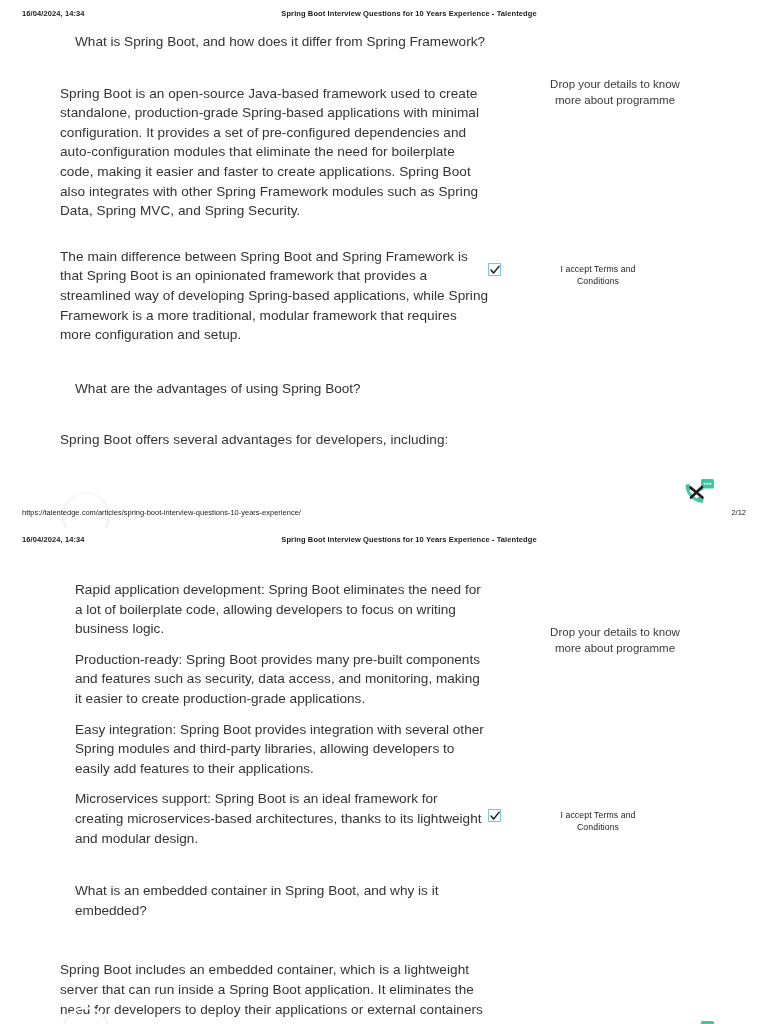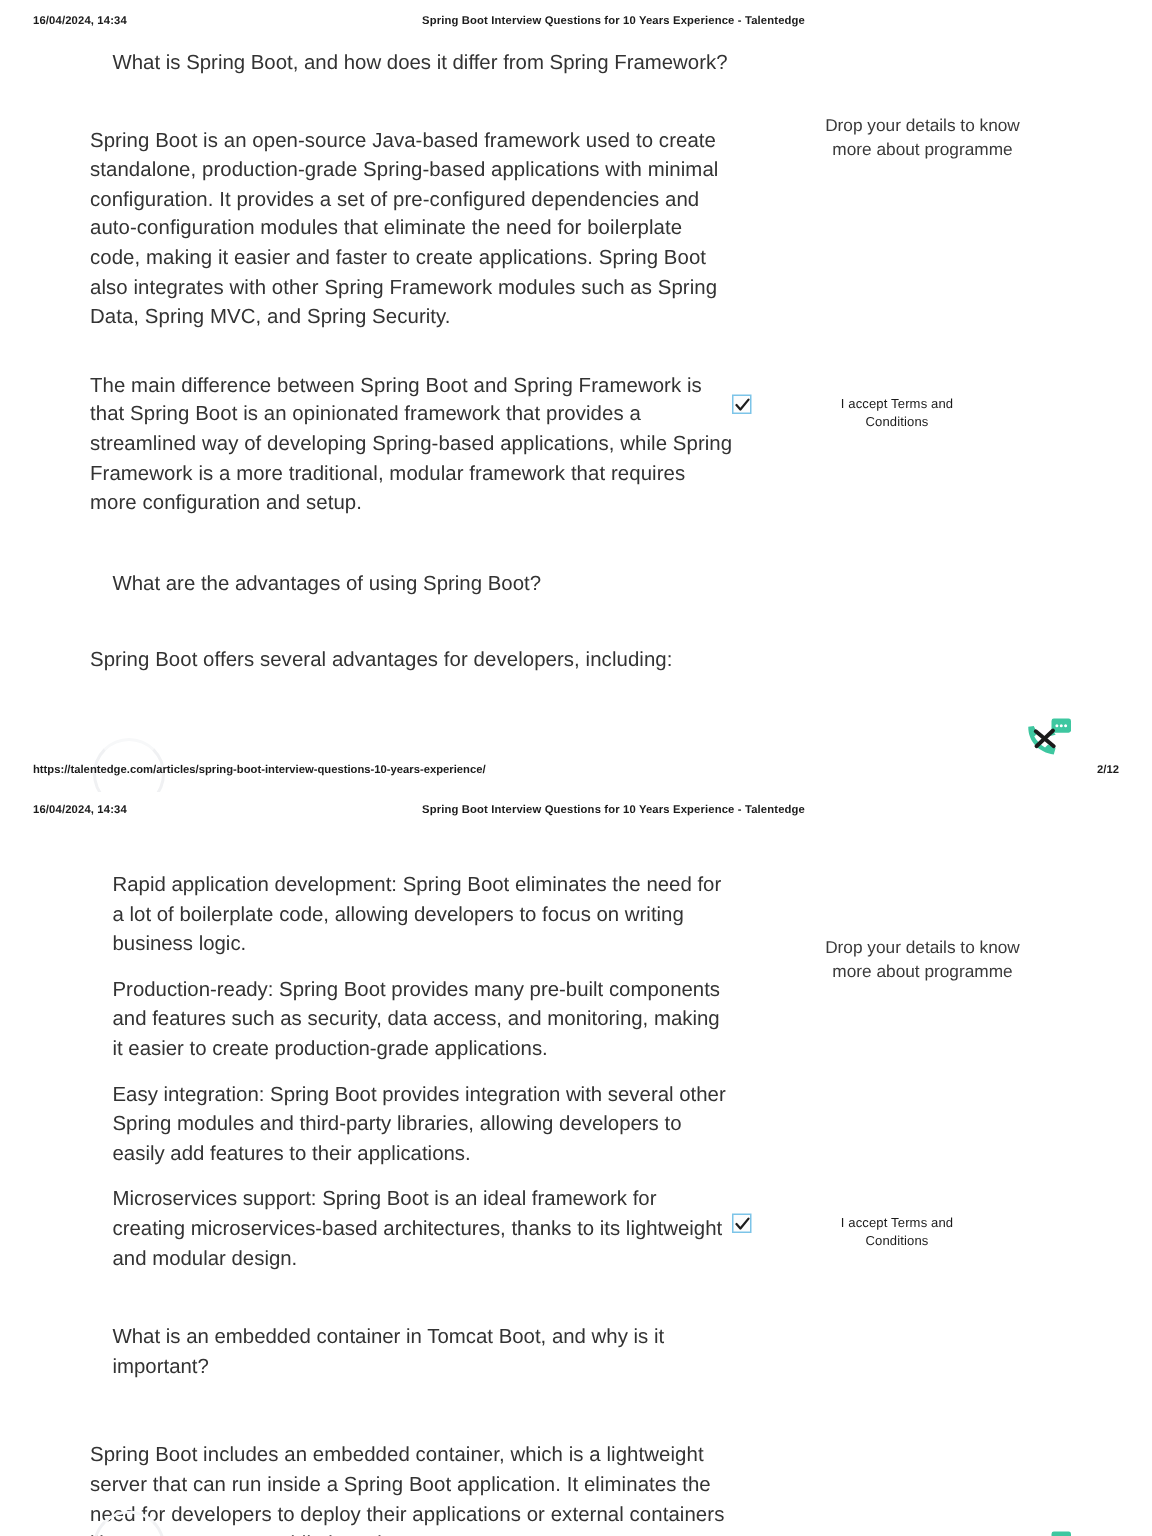--- a/index.html
+++ b/index.html
@@ -35,21 +35,21 @@
     text-align: center;
     padding-left: 50px;
   }
 
   
   .run-foot {
     position: relative;
     height: 26px;
     font-size: 7.5px;
     color: #1b1b1b;
-    font-weight: 700;
+    font-weight: 400;
   }
   .run-foot .rf-url { position: absolute; left: 22px; top: 6px; }
   .run-foot .rf-page { position: absolute; right: 22px; top: 6px; }
 
   
   .body-area { position: relative; }
   .col-main {
     width: 430px;
     margin-left: 60px;
     padding-top: 8px;
@@ -208,21 +208,21 @@
   </div>
 
   <div class="body-area" style="height:455px;">
 
     <div class="col-main" style="width:425px;padding-top:3px;margin-top:27px;">
       <p class="li">Rapid application development: Spring Boot eliminates the need for a lot of boilerplate code, allowing developers to focus on writing business logic.</p>
       <p class="li">Production-ready: Spring Boot provides many pre-built components and features such as security, data access, and monitoring, making it easier to create production-grade applications.</p>
       <p class="li">Easy integration: Spring Boot provides integration with several other Spring modules and third-party libraries, allowing developers to easily add features to their applications.</p>
       <p class="li">Microservices support: Spring Boot is an ideal framework for creating microservices-based architectures, thanks to its lightweight and modular design.</p>
       <div class="spacer-md"></div>
-      <p class="q">What is an embedded container in Tomcat Boot, and why is it important?</p>
+      <p class="q">What is an embedded container in Spring Boot, and why is it embedded?</p>
       <div class="spacer-lg"></div>
       <p class="para">Spring Boot includes an embedded container, which is a lightweight server that can run inside a Spring Boot application. It eliminates the need for developers to deploy their applications or external containers like Tomcat or Jetty, while it easier to</p>
     </div>
 
     <div class="col-side" style="top:47px;">
       <div class="side-head">
         <div>Drop your details to know</div>
         <div>more about programme</div>
       </div>
     </div>

